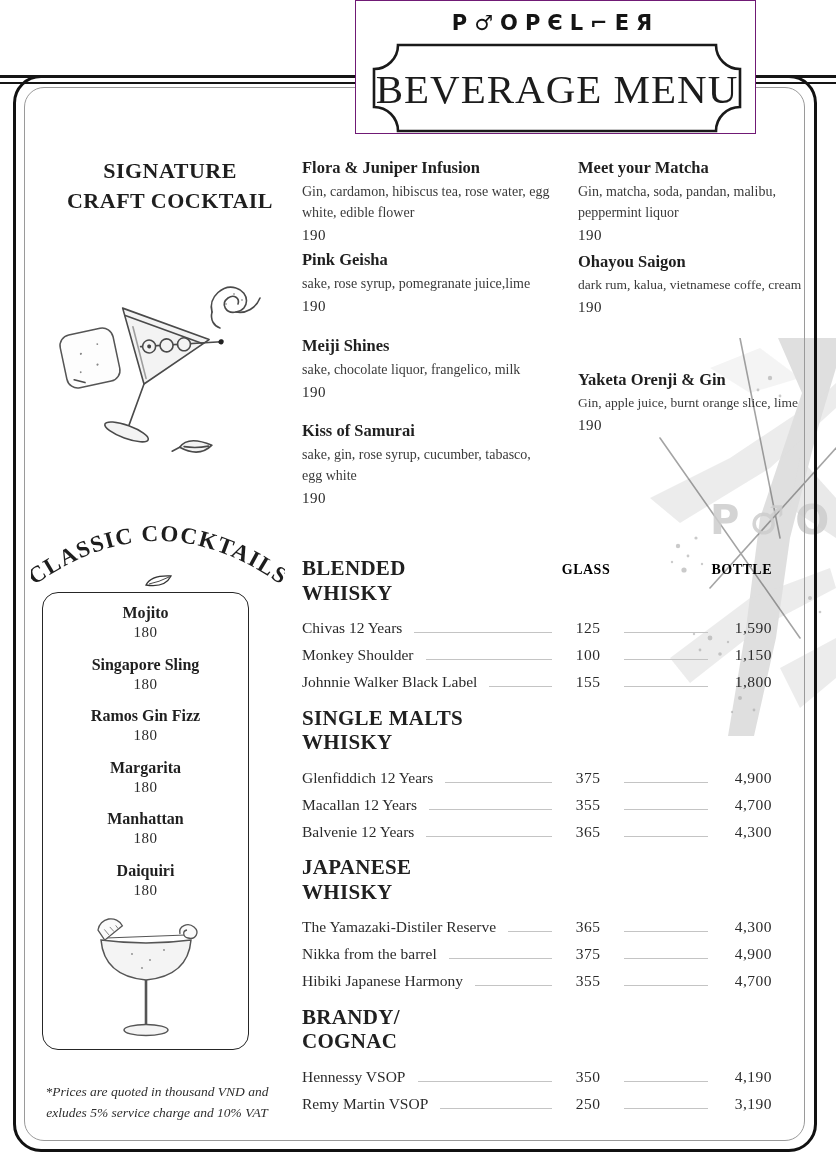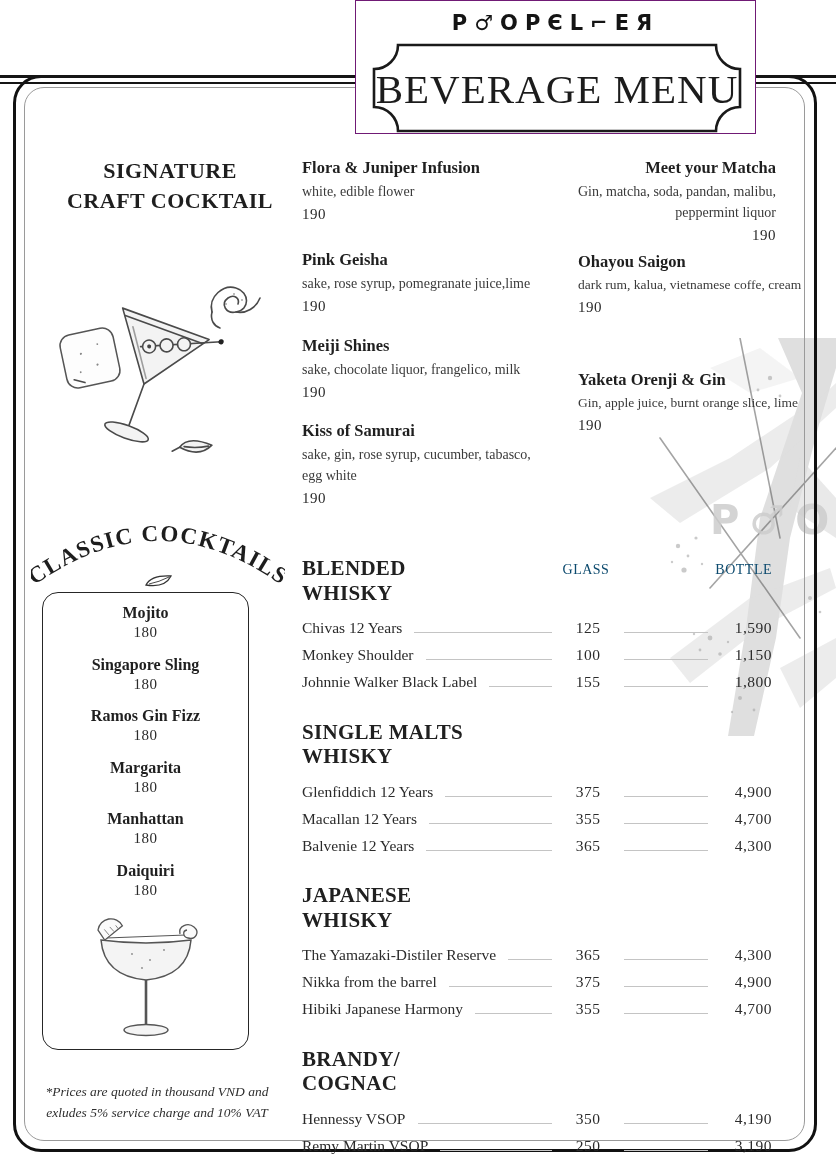--- a/index.html
+++ b/index.html
@@ -51,28 +51,28 @@
   .c-item { margin-bottom:12px; }
   .c-name { font-weight:700; font-size:16px; color:#1f1f1f; line-height:1.25; }
   .c-price { font-size:15px; color:#2b2b2b; line-height:1.3; letter-spacing:0.5px; }
   .coupe { margin-top:4px; }
 
   .footnote { position:absolute; left:28px; top:1082px; width:258px; text-align:center;
     font-style:italic; font-size:13.5px; line-height:1.55; color:#2e2e2e; }
 
   
   .spirits { position:absolute; left:302px; top:556px; width:470px; }
-  .col-head { position:absolute; top:6px; font-weight:400; font-size:14px;
-    letter-spacing:0.5px; color:#0c4a6e; white-space:nowrap; }
+  .col-head { position:absolute; top:6px; font-weight:700; font-size:14px;
+    letter-spacing:0.5px; color:#000000; white-space:nowrap; }
   .col-head.glass-h  { left:252px; width:64px; text-align:center; }
   .col-head.bottle-h { left:398px; width:72px; text-align:right; }
   .shead { font-weight:700; font-size:21px; line-height:1.18; letter-spacing:0.3px;
     color:#202020; }
   .ssec { margin-bottom:0; }
-  .ssec + .ssec { margin-top:24px; }
+  .ssec + .ssec { margin-top:10px; }
   .srows { margin-top:9px; }
   .srow { display:grid; grid-template-columns:max-content 1fr 56px 100px 56px;
     align-items:baseline; padding:4.5px 0; font-size:15.5px; color:#2b2b2b; }
   .sname { white-space:nowrap; }
   .leader { align-self:end; margin:0 8px 4px 12px; border-bottom:1px solid #c4c4c4; height:1px; }
   .l2 { align-self:end; margin:0 8px 4px 8px; border-bottom:1px solid #c4c4c4; height:1px; }
   .glass-val { text-align:center; letter-spacing:0.5px; }
   .bottle-val { text-align:right; letter-spacing:0.5px; }
 
   svg .sk { fill:none; stroke:#4a4a4a; stroke-width:1.6; stroke-linecap:round; stroke-linejoin:round; }
@@ -176,20 +176,21 @@
       </g>
       <g transform="translate(142,168) rotate(18)">
         <path d="M0,14 Q4,0 30,2 Q22,18 0,14 Z" class="skf"></path>
         <path d="M4,12 Q16,10 27,4" class="sk" stroke-width="1"></path>
         <path d="M0,14 L-6,20" class="sk" stroke-width="1.4"></path>
       </g>
     </svg>
 
     <div class="item" style="left:302px; top:158px;">
       <div class="item-name">Flora &amp; Juniper Infusion</div>
+      <div class="item-desc">Gin, cardamon, hibiscus tea, rose water, egg</div>
       <div class="item-desc">white, edible flower</div>
       <div class="item-price">190</div>
     </div>
     <div class="item" style="left:302px; top:250px;">
       <div class="item-name">Pink Geisha</div>
       <div class="item-desc">sake, rose syrup, pomegranate juice,lime</div>
 
       <div class="item-price">190</div>
     </div>
     <div class="item" style="left:302px; top:336px;">
@@ -198,21 +199,21 @@
 
       <div class="item-price">190</div>
     </div>
     <div class="item" style="left:302px; top:421px;">
       <div class="item-name">Kiss of Samurai</div>
       <div class="item-desc">sake, gin, rose syrup, cucumber, tabasco,</div>
       <div class="item-desc">egg white</div>
       <div class="item-price">190</div>
     </div>
 
-    <div class="item" style="left:578px; top:158px;text-align:right;">
+    <div class="item" style="left:578px; top:158px;">
       <div class="item-name">Meet your Matcha</div>
       <div class="item-desc">Gin, matcha, soda, pandan, malibu,</div>
       <div class="item-desc">peppermint liquor</div>
       <div class="item-price">190</div>
     </div>
     <div class="item" style="left:578px; top:252px;">
       <div class="item-name">Ohayou Saigon</div>
       <div class="item-desc" style="font-size:13.5px;">dark rum, kalua, vietnamese coffe, cream</div>
 
       <div class="item-price">190</div>

